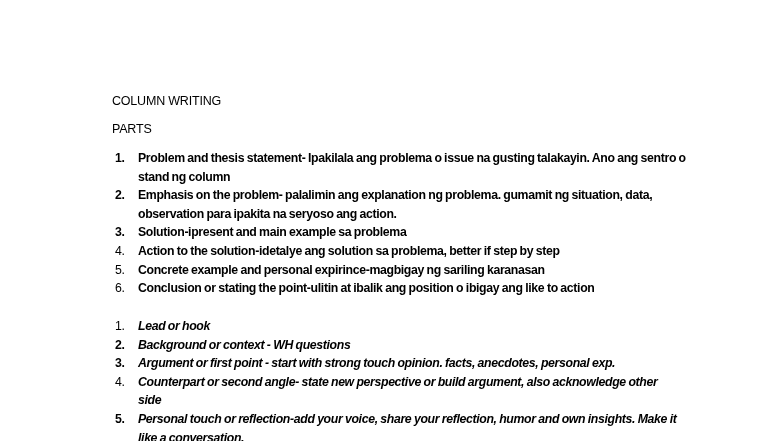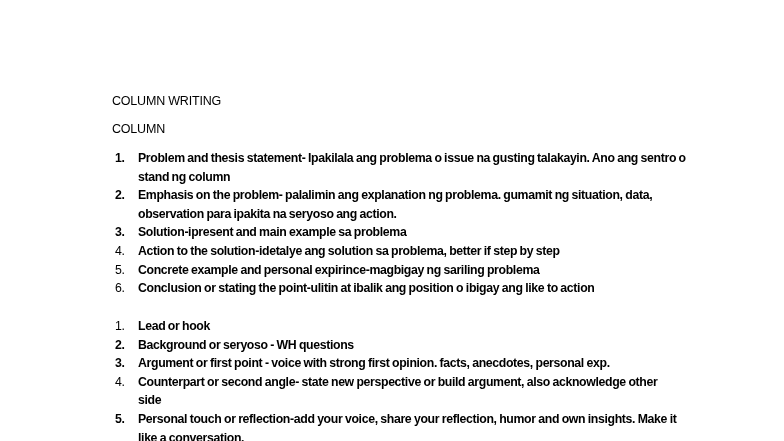--- a/index.html
+++ b/index.html
@@ -56,69 +56,69 @@
     word-spacing: -0.5px;
   }
   .li .num {
     position: absolute;
     left: 3px;
     top: 0;
     width: 20px;
   }
   .li .num.light { font-weight: normal; }
   .li .text { display: block; width: 565px; }
-  .list-2 .li .text { width: 545px; }
+  .list-2 .li .text { width: 545px; font-style: italic; }
 </style>
 </head>
 <body>
 
 <div class="page">
 
   <div class="heading h-title">COLUMN WRITING</div>
-  <div class="heading h-parts">COLUMN</div>
+  <div class="heading h-parts">PARTS</div>
 
   <ol class="list list-1">
     <li class="li">
       <span class="num">1.</span>
       <span class="text">Problem and thesis statement- Ipakilala ang problema o issue na gusting talakayin. Ano ang sentro o stand ng column</span>
     </li>
     <li class="li">
       <span class="num">2.</span>
       <span class="text">Emphasis on the problem- palalimin ang explanation ng problema. gumamit ng situation, data, observation para ipakita na seryoso ang action.</span>
     </li>
     <li class="li">
       <span class="num">3.</span>
       <span class="text">Solution-ipresent and main example sa problema</span>
     </li>
     <li class="li">
       <span class="num light">4.</span>
       <span class="text">Action to the solution-idetalye ang solution sa problema, better if step by step</span>
     </li>
     <li class="li">
       <span class="num light">5.</span>
-      <span class="text">Concrete example and personal expirince-magbigay ng sariling problema</span>
+      <span class="text">Concrete example and personal expirince-magbigay ng sariling karanasan</span>
     </li>
     <li class="li">
       <span class="num light">6.</span>
       <span class="text">Conclusion or stating the point-ulitin at ibalik ang position o ibigay ang like to action</span>
     </li>
   </ol>
 
   <ol class="list list-2">
     <li class="li">
       <span class="num light">1.</span>
       <span class="text">Lead or hook</span>
     </li>
     <li class="li">
       <span class="num">2.</span>
-      <span class="text">Background or seryoso - WH questions</span>
+      <span class="text">Background or context - WH questions</span>
     </li>
     <li class="li">
       <span class="num">3.</span>
-      <span class="text">Argument or first point - voice with strong first opinion. facts, anecdotes, personal exp.</span>
+      <span class="text">Argument or first point - start with strong touch opinion. facts, anecdotes, personal exp.</span>
     </li>
     <li class="li">
       <span class="num light">4.</span>
       <span class="text">Counterpart or second angle- state new perspective or build argument, also acknowledge other side</span>
     </li>
     <li class="li">
       <span class="num">5.</span>
       <span class="text">Personal touch or reflection-add your voice, share your reflection, humor and own insights. Make it like a conversation.</span>
     </li>
   </ol>

